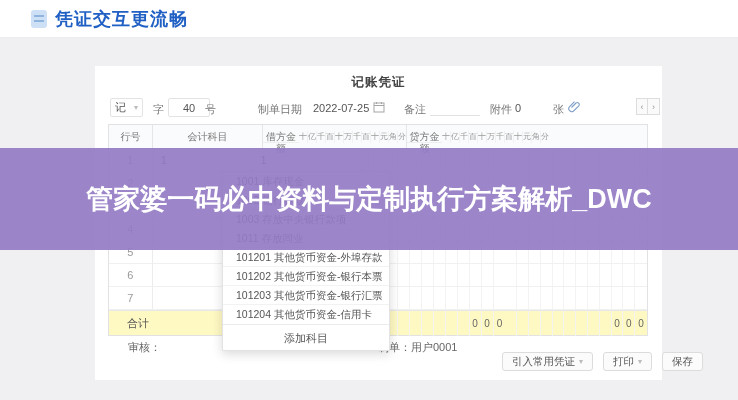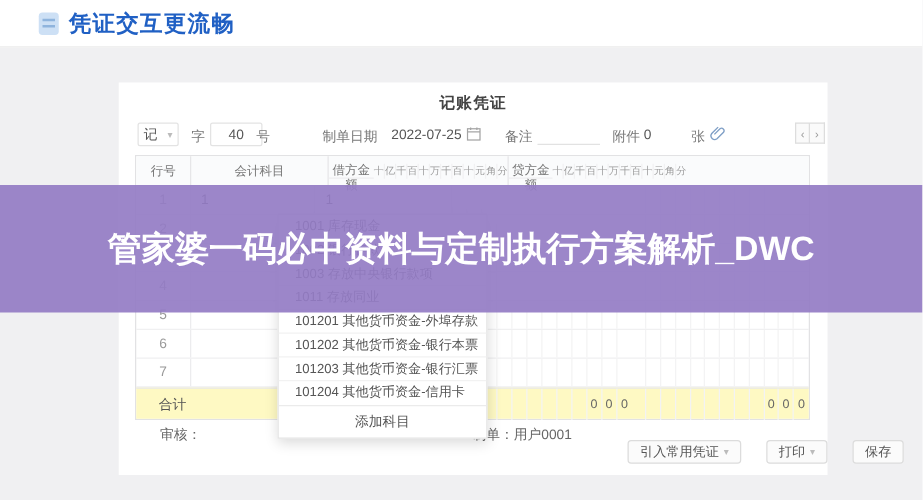--- a/index.html
+++ b/index.html
@@ -49,21 +49,21 @@
   .amt { display:grid; grid-template-columns:repeat(12,1fr); }
   .amt > div { border-right:1px solid #f3f3f4; font-size:10px; color:#666; text-align:center; line-height:24px; }
   .amt > div:last-child { border-right:none; }
   .frow { display:flex; height:25px; background:#fef9c3; border-top:1px solid #e8e8ea; }
   .frow .label { width:144px; padding-left:18px; font-size:11px; color:#555; display:flex; align-items:center; border-right:1px solid #ececee; }
   .frow .sub { width:110px; border-right:1px solid #ececee; }
 
   
   .audit { position:absolute; left:128px; top:340px; font-size:11px; color:#666; }
   .maker { position:absolute; left:378px; top:340px; font-size:11px; color:#666; }
-  .btns { position:absolute; left:465px; top:352px; display:flex; gap:20px;padding-left:37px; }
+  .btns { position:absolute; left:465px; top:352px; display:flex; gap:10px;padding-left:37px; }
   .btn { height:19px; padding:0 9px; background:#fbfbfb; border:1px solid #dcdcdc; border-radius:3px;
          font-size:10.5px; color:#555; display:flex; align-items:center; gap:4px; }
 
   
   .dropdown { position:absolute; left:222px; top:171px; width:168px; background:#fff; z-index:5;
               border:1px solid #e3e3e3; box-shadow:0 3px 10px rgba(0,0,0,0.15); }
   .dd-item { height:19px; line-height:19px; padding-left:13px; font-size:10.5px; color:#555;
              border-bottom:1px solid #f2f2f2; white-space:nowrap; overflow:hidden; }
   .dd-footer { height:26px; line-height:26px; text-align:center; font-size:11px; color:#555; border-top:1px solid #ebebeb; }
 

